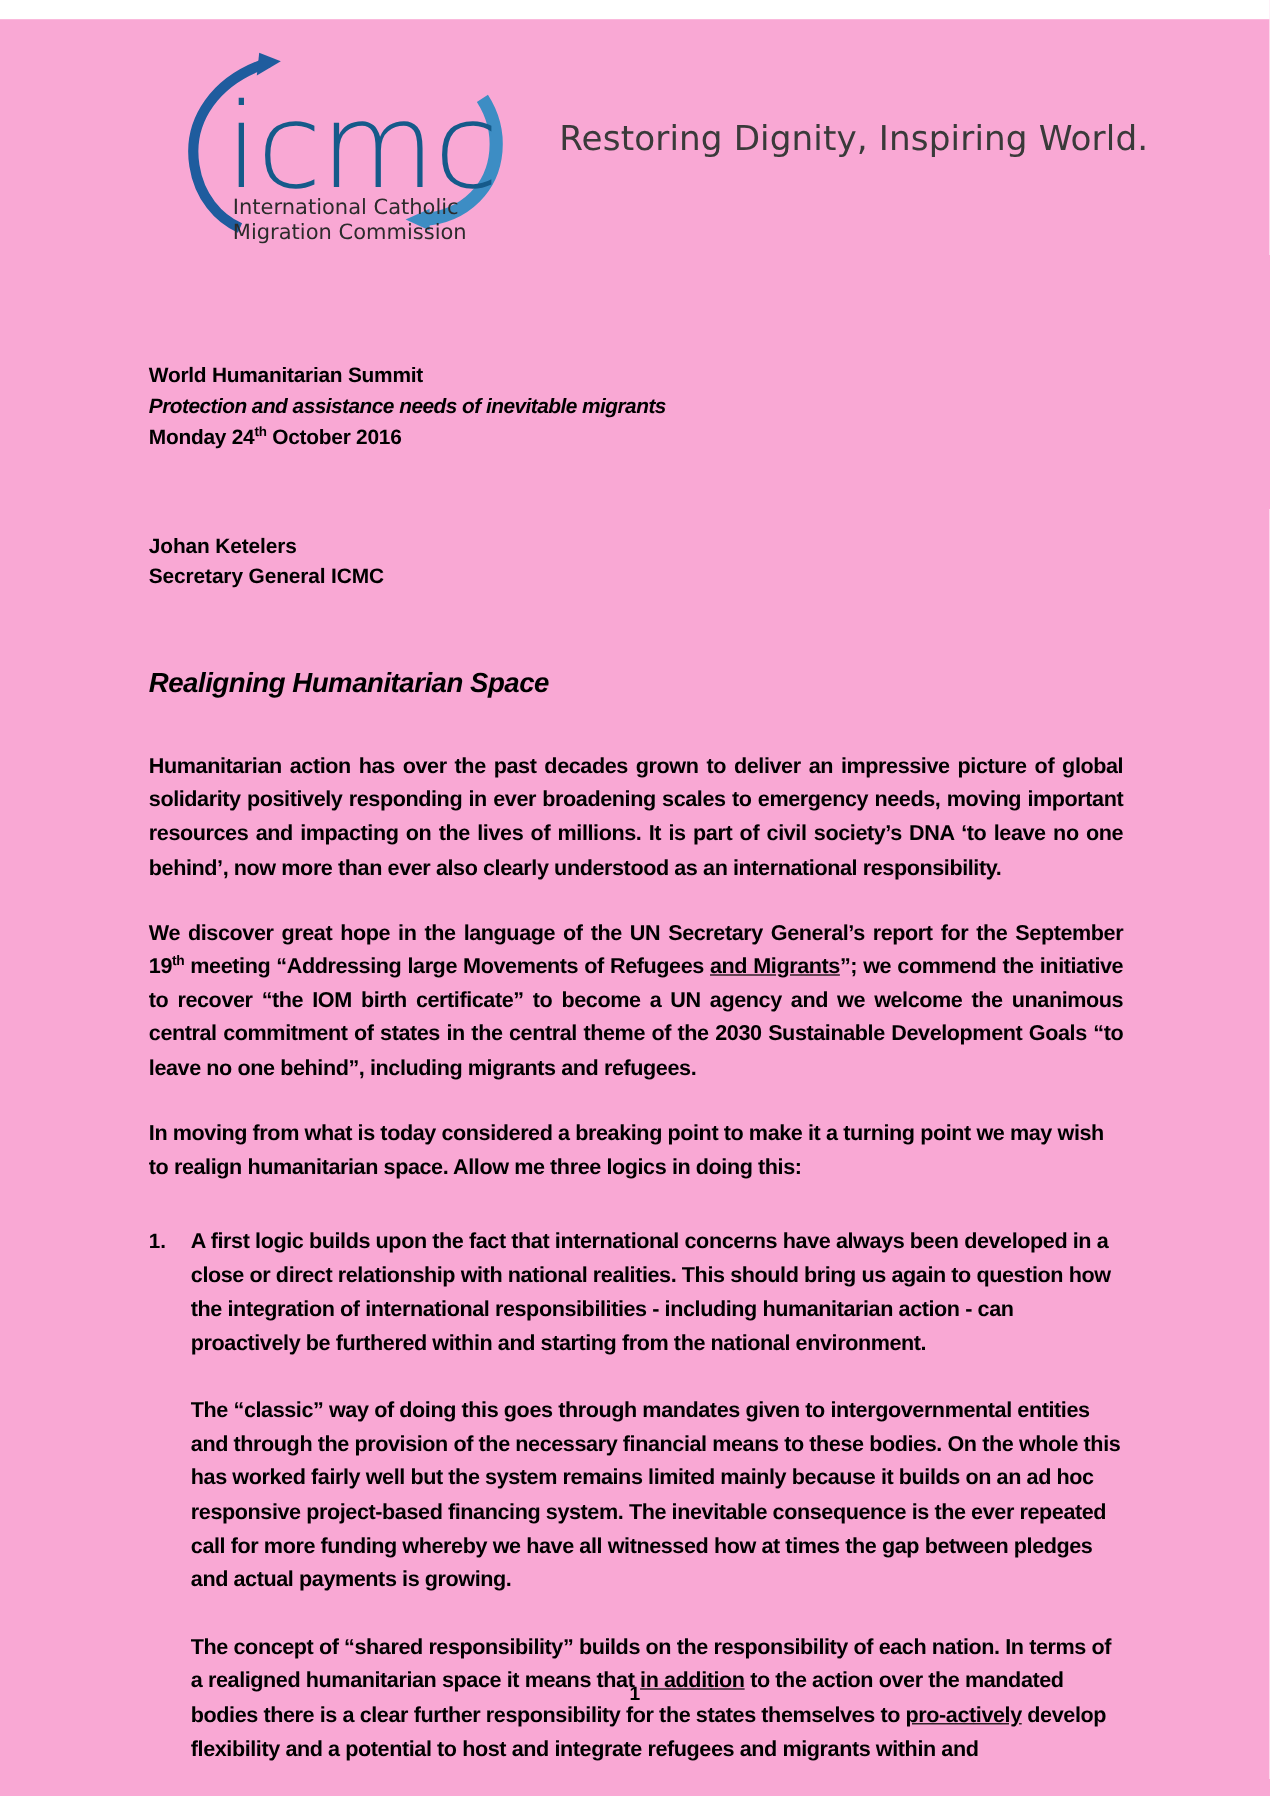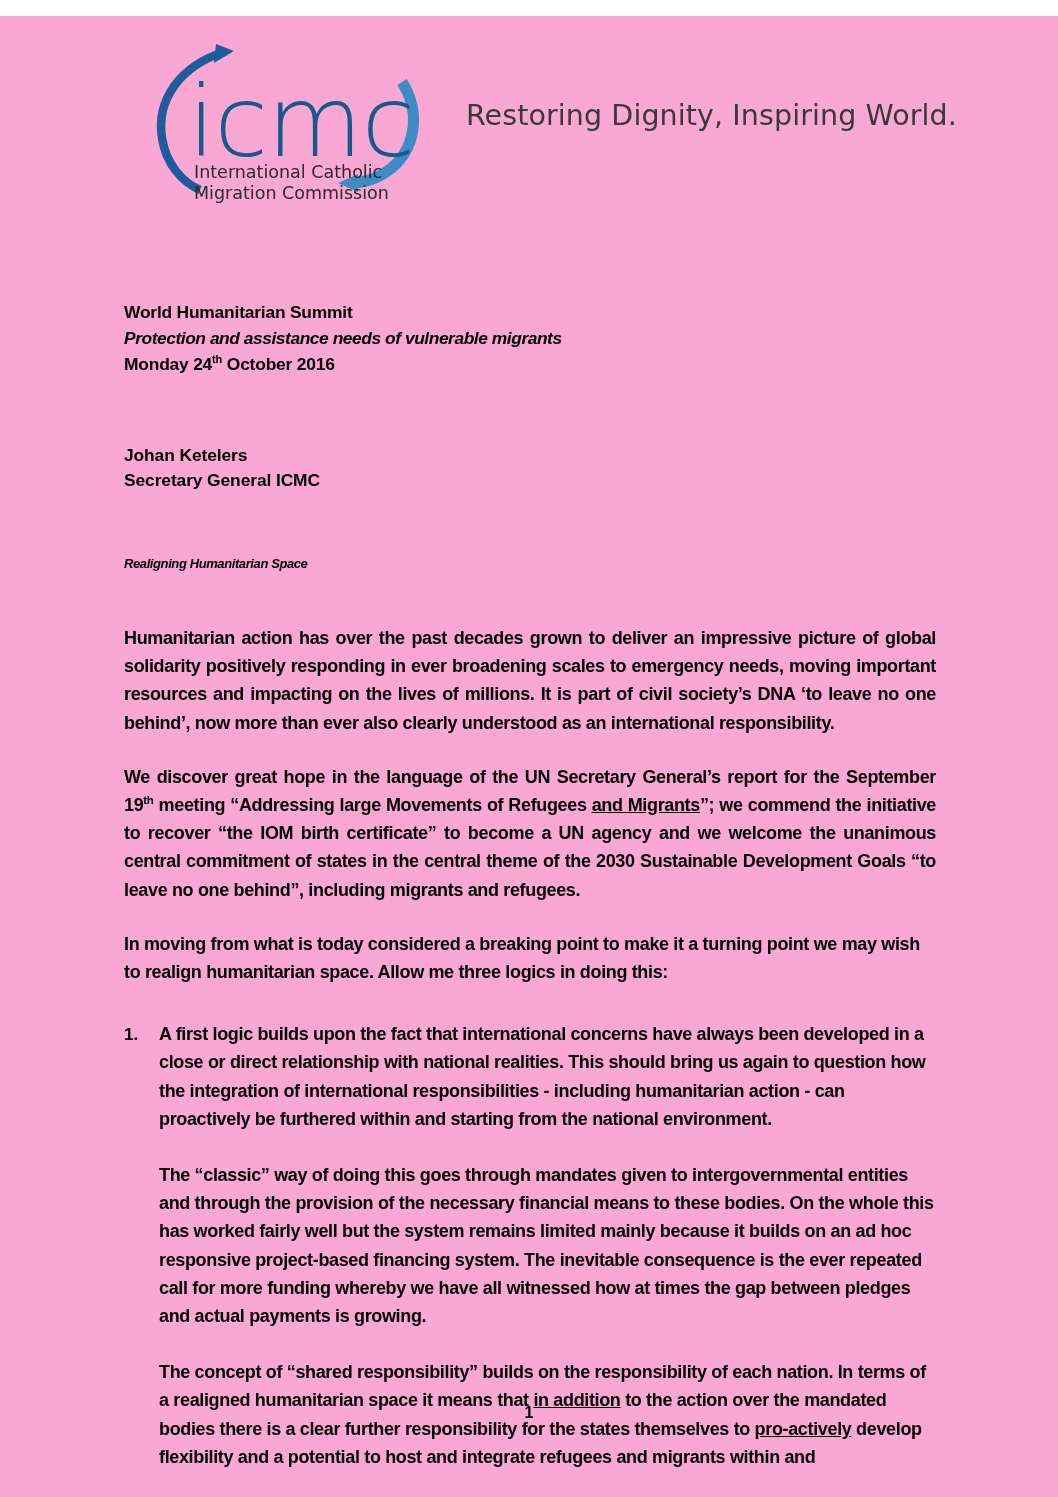--- a/index.html
+++ b/index.html
@@ -96,21 +96,21 @@
     line-height: 25px;
     font-weight: 700;
     letter-spacing: -0.1px;
   }
   .author-block .author-line { display: block; }
 
   .section-heading {
     position: absolute;
     left: 0;
     top: 540px;
-    font-size: 13px;
+    font-size: 23px;
     font-weight: 700;
     font-style: italic;
     letter-spacing: -0.4px;
     white-space: nowrap;
   }
 
   .body-copy {
     position: absolute;
     left: 0;
     top: 608px;
@@ -208,21 +208,21 @@
       </svg>
     </div>
 
     <div class="tagline">Restoring Dignity, Inspiring World.</div>
   </div>
 
   <div class="content">
 
     <div class="meta-block">
       <div class="meta-line">World Humanitarian Summit</div>
-      <div class="meta-line italic">Protection and assistance needs of vulnerable migrants</div>
+      <div class="meta-line italic">Protection and assistance needs of inevitable migrants</div>
       <div class="meta-line"><span>Monday 24</span><sup>th</sup><span> October 2016</span></div>
     </div>
 
     <div class="author-block">
       <span class="author-line">Johan Ketelers</span>
       <span class="author-line">Secretary General ICMC</span>
     </div>
 
     <div class="section-heading">Realigning Humanitarian Space</div>
 

